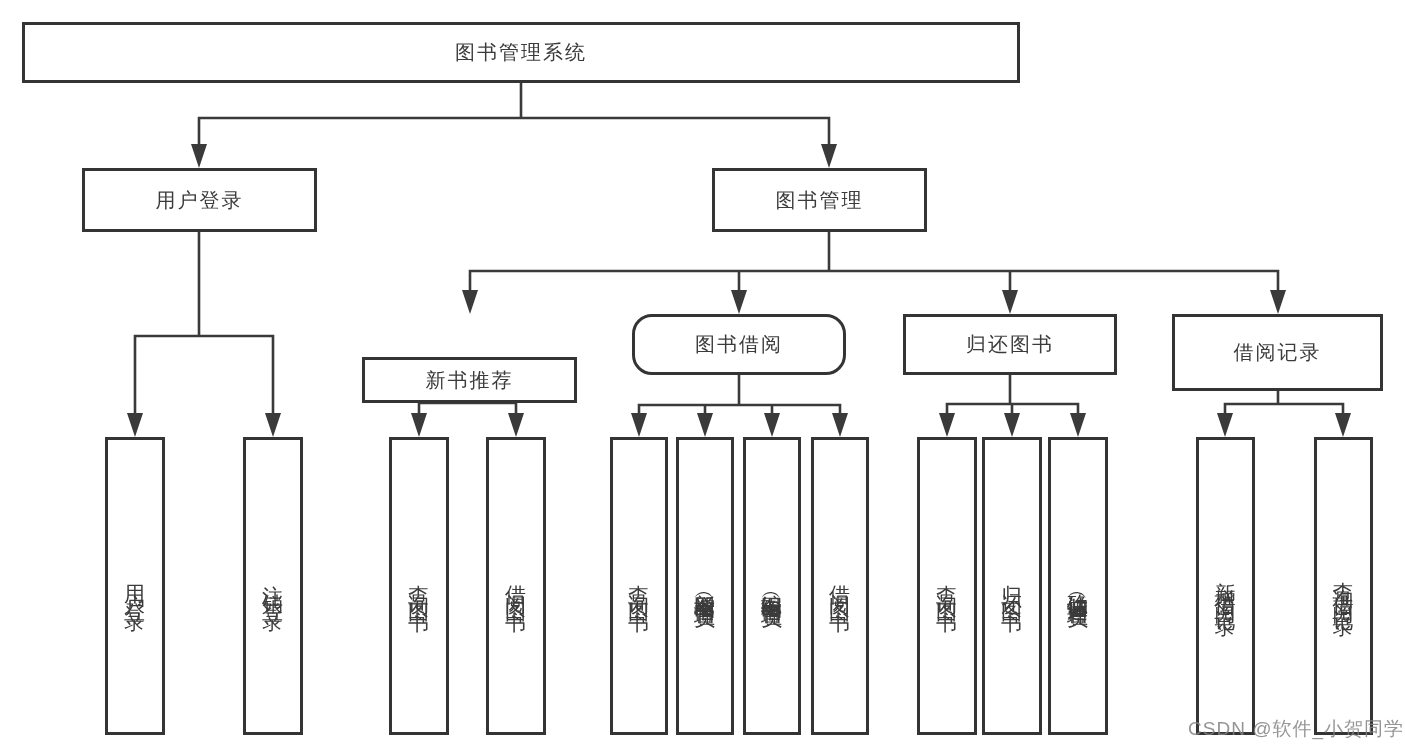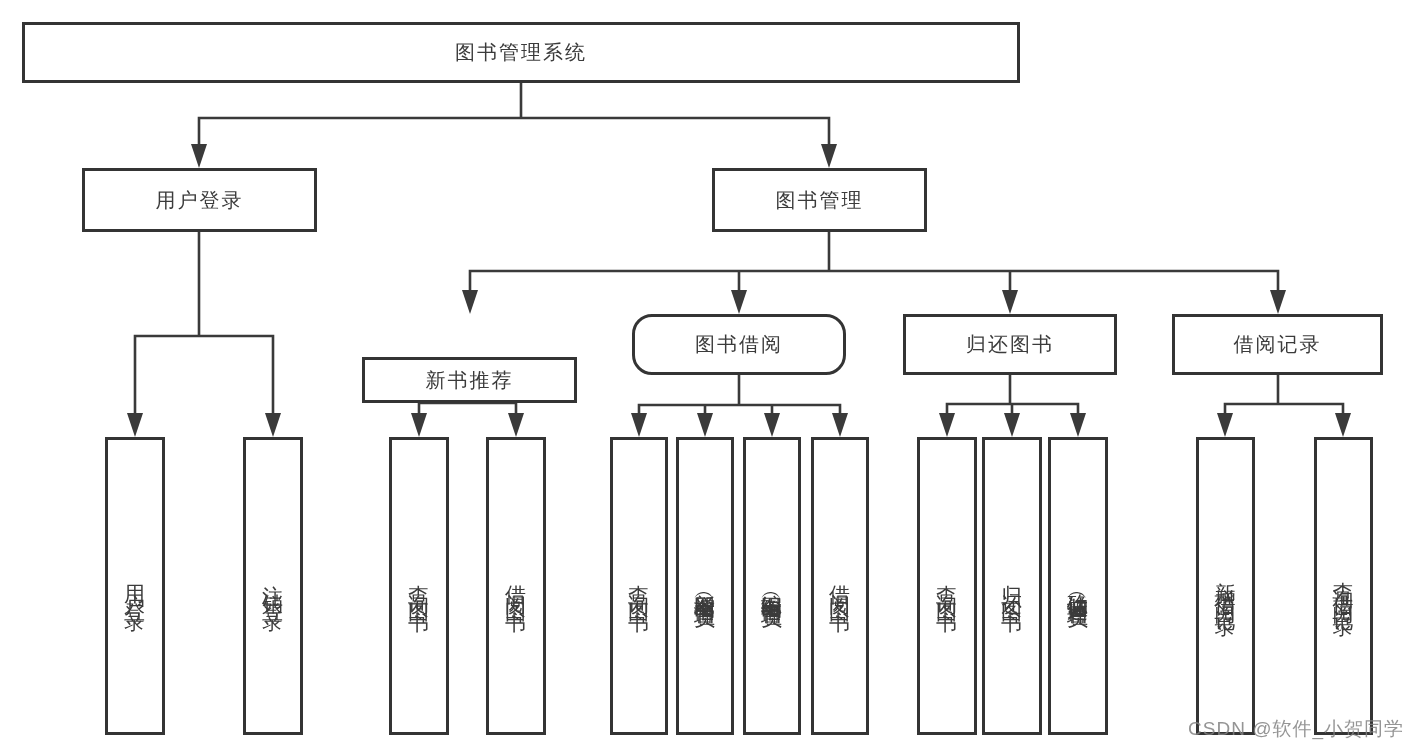--- a/index.html
+++ b/index.html
@@ -67,21 +67,21 @@
   }
 
   
   #n-root   { left: 22px;  top: 14px;  width: 998px; height: 61px; margin-top: 8px; }
   #n-login  { left: 82px;  top: 168px; width: 235px; height: 64px; }
   #n-mgmt   { left: 712px; top: 168px; width: 215px; height: 64px; }
 
   #n-new    { left: 362px;  top: 314px; width: 215px; height: 46px; margin-top: 43px; }
   #n-borrow { left: 632px;  top: 314px; width: 214px; height: 61px; border-radius: 20px; }
   #n-cur    { left: 903px;  top: 314px; width: 214px; height: 61px; }
-  #n-rec    { left: 1172px; top: 314px; width: 211px; height: 61px; }
+  #n-rec    { left: 1172px; top: 314px; width: 211px; height: 77px; }
 
   #l-a1 { left: 105px;  top: 437px; width: 60px; height: 298px; }
   #l-a2 { left: 243px;  top: 437px; width: 60px; height: 298px; }
   #l-b1 { left: 389px;  top: 437px; width: 60px; height: 298px; }
   #l-b2 { left: 486px;  top: 437px; width: 60px; height: 298px; }
   #l-c1 { left: 610px;  top: 437px; width: 58px; height: 298px; }
   #l-c2 { left: 676px;  top: 437px; width: 58px; height: 298px; }
   #l-c3 { left: 743px;  top: 437px; width: 58px; height: 298px; }
   #l-c4 { left: 811px;  top: 437px; width: 58px; height: 298px; }
   #l-d1 { left: 917px;  top: 437px; width: 60px; height: 298px; }

